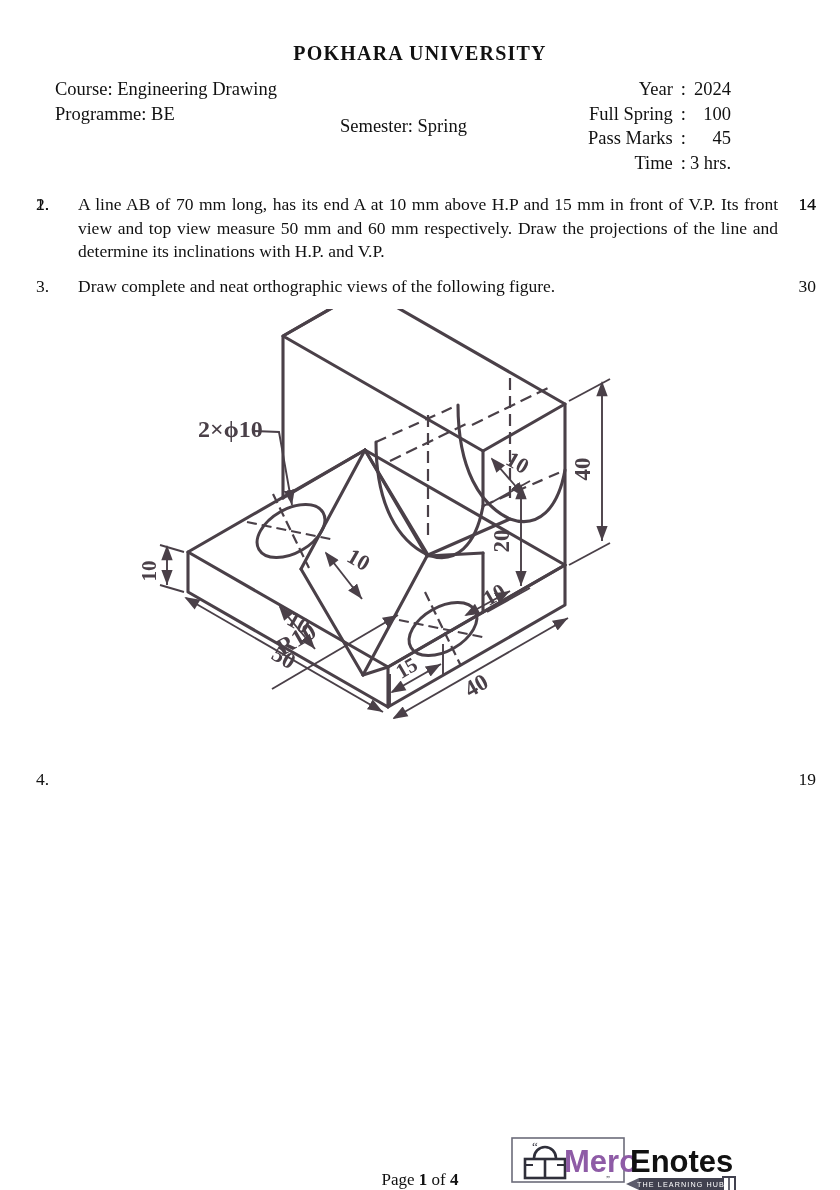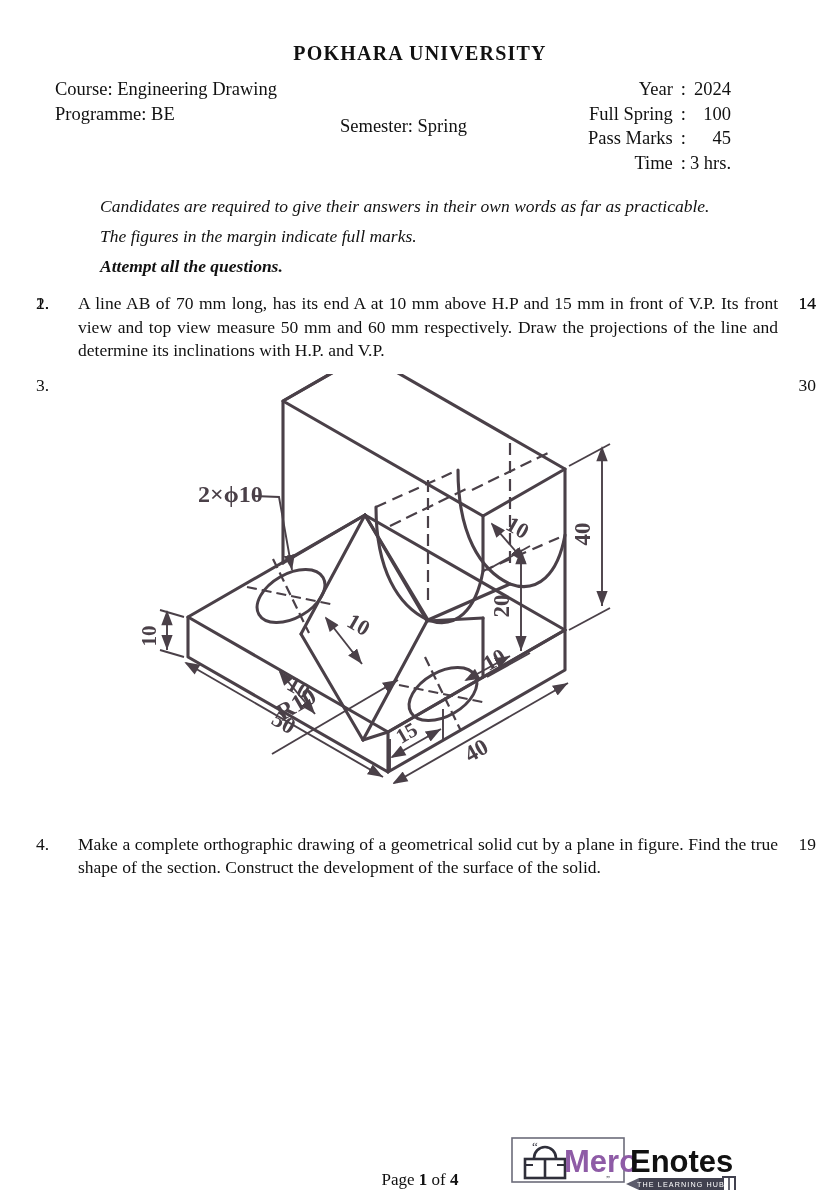--- a/index.html
+++ b/index.html
@@ -116,41 +116,37 @@
         <tr>
           <td class="lab">Time</td>
           <td class="sep">:</td>
           <td>3 hrs.</td>
         </tr>
       </tbody>
         </table>
     </div>
   </div>
 
-  <div class="instructions">
-    <p>Candidates are required to give their answers in their own words as far as practicable.</p>
-    <p>The figures in the margin indicate full marks.</p>
-    <p class="bold">Attempt all the questions.</p>
-  </div>
 
   <div class="qlist">
 
     <div class="q">
       <span class="num">1.</span>
       <span class="marks">14</span>
     </div>
 
     <div class="q">
       <span class="num">2.</span>
       <span>A line AB of 70 mm long, has its end A at 10 mm above H.P and 15 mm in front of V.P. Its front view and top view measure 50 mm and 60 mm respectively. Draw the projections of the line and determine its inclinations with H.P. and V.P.</span>
       <span class="marks">14</span>
     </div>
 
     <div class="q nojustify">
       <span class="num">3.</span>
+      <span>Draw complete and neat orthographic views of the following figure.</span>
       <span class="marks">30</span>
     </div>
   </div>
 
   <div class="figure-wrap">
     <svg width="560" height="450" viewBox="0 0 560 450">
       <defs>
         <marker id="ar" markerWidth="9" markerHeight="9" refX="8" refY="3" orient="auto">
           <path d="M0,0 L8,3 L0,6 z" fill="#4a4048"></path>
         </marker>
@@ -279,21 +275,20 @@
 
         <text x="160" y="337" font-size="24" text-anchor="middle" transform="rotate(-30 160 337)">R10</text>
 
         <text x="58" y="128" font-size="24" text-anchor="start">2×ϕ10</text>
       </g>
     </svg>
   </div>
 
   <div class="q" style="margin-top:4px;">
     <span class="num">4.</span>
-    <span>Make a complete orthographic drawing of a geometrical solid cut by a plane in figure. Find the true shape of the section. Construct the development of the surface of the solid.</span>
     <span class="marks">19</span>
   </div>
 
   <div class="footer">
 
     <div class="logo">
       <svg width="238" height="58" viewBox="0 0 238 58">
         <rect x="4" y="2" width="112" height="44" fill="none" stroke="#6c6c7a" stroke-width="1.6"></rect>
 
         <g>

